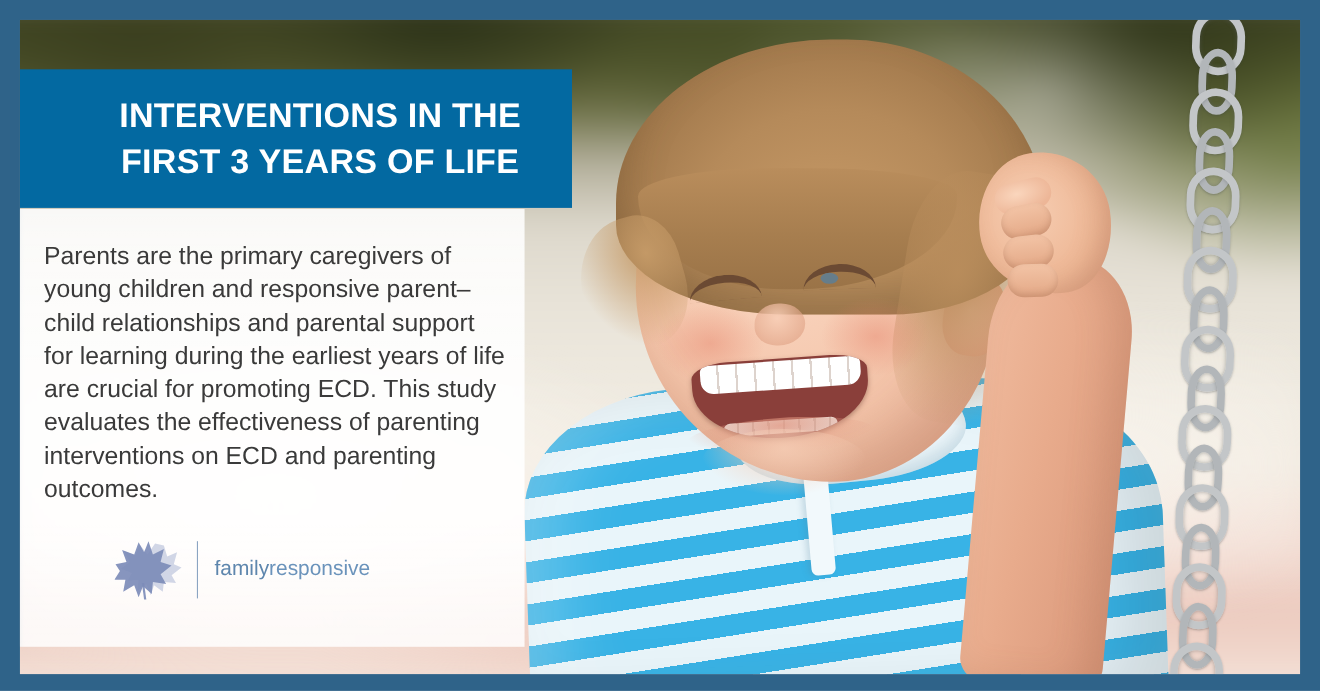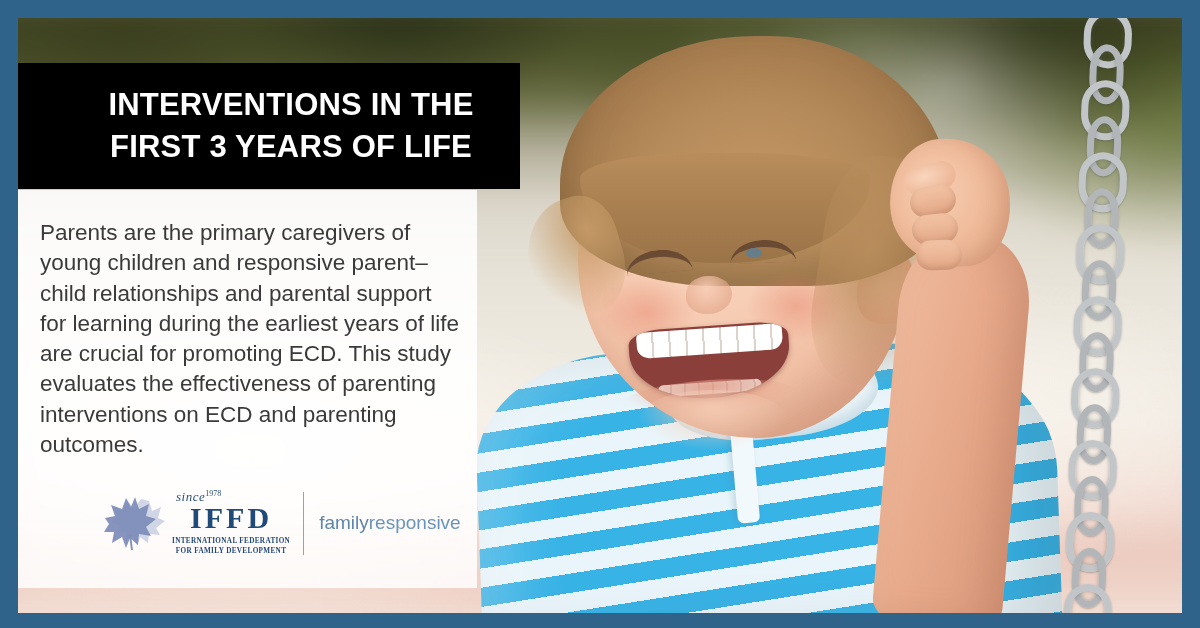--- a/index.html
+++ b/index.html
@@ -352,21 +352,21 @@
     border-color: #b2b6b9;
   }
 
   
   .title-box {
     position: absolute;
     left: 18px;
     top: 63px;
     width: 502px;
     height: 126px;
-    background: #000000;
+    background: #0369a1;
     display: flex;
     align-items: center;
   }
   .title-text {
     margin: 0;
     padding: 0 26px 0 70px;
     color: #ffffff;
     font-size: 31px;
     font-weight: bold;
     line-height: 1.34;
@@ -552,30 +552,20 @@
   <div class="panel">
     <p class="panel-body">Parents are the primary caregivers of young children and responsive parent–child relationships and parental support for learning during the earliest years of life are crucial for promoting ECD. This study evaluates the effectiveness of parenting interventions on ECD and parenting outcomes.</p>
 
     <div class="logo">
       <svg class="logo-leaf" viewBox="0 0 62 56">
         <path d="M45 6 L48 16 L57 12 L54 23 L61 26 L52 33 L56 40 L45 39 L44 48 L36 42 L33 51 L29 41 L21 47 L22 37 L12 38 L16 31 L6 27 L14 21 L9 11 L19 15 L23 5 L30 14 L37 4 Z" fill="#c9cfe2" opacity="0.85"></path>
         <path d="M31 2 L35 14 L45 9 L42 21 L52 24 L42 32 L47 41 L35 39 L34 50 L26 43 L22 53 L18 42 L8 48 L10 37 L0 37 L5 29 L1 23 L11 21 L7 10 L18 14 L22 3 L27 12 Z" fill="#7d8cb8" opacity="0.92"></path>
         <path d="M25 40 L27 55 L29 55 L27 40 Z" fill="#7d8cb8" opacity="0.92"></path>
       </svg>
 
-      <div class="logo-words">
-        <div class="logo-since">
-          <span>since</span><sup>1978</sup>
-        </div>
-        <div class="logo-iffd">IFFD</div>
-        <div class="logo-sub">
-          <div>INTERNATIONAL FEDERATION</div>
-          <div>FOR FAMILY DEVELOPMENT</div>
-        </div>
-      </div>
 
       <div class="logo-rule"></div>
 
       <div class="logo-tag">
         <div class="t1">family</div>
         <div class="t2">responsive</div>
       </div>
     </div>
   </div>
 

